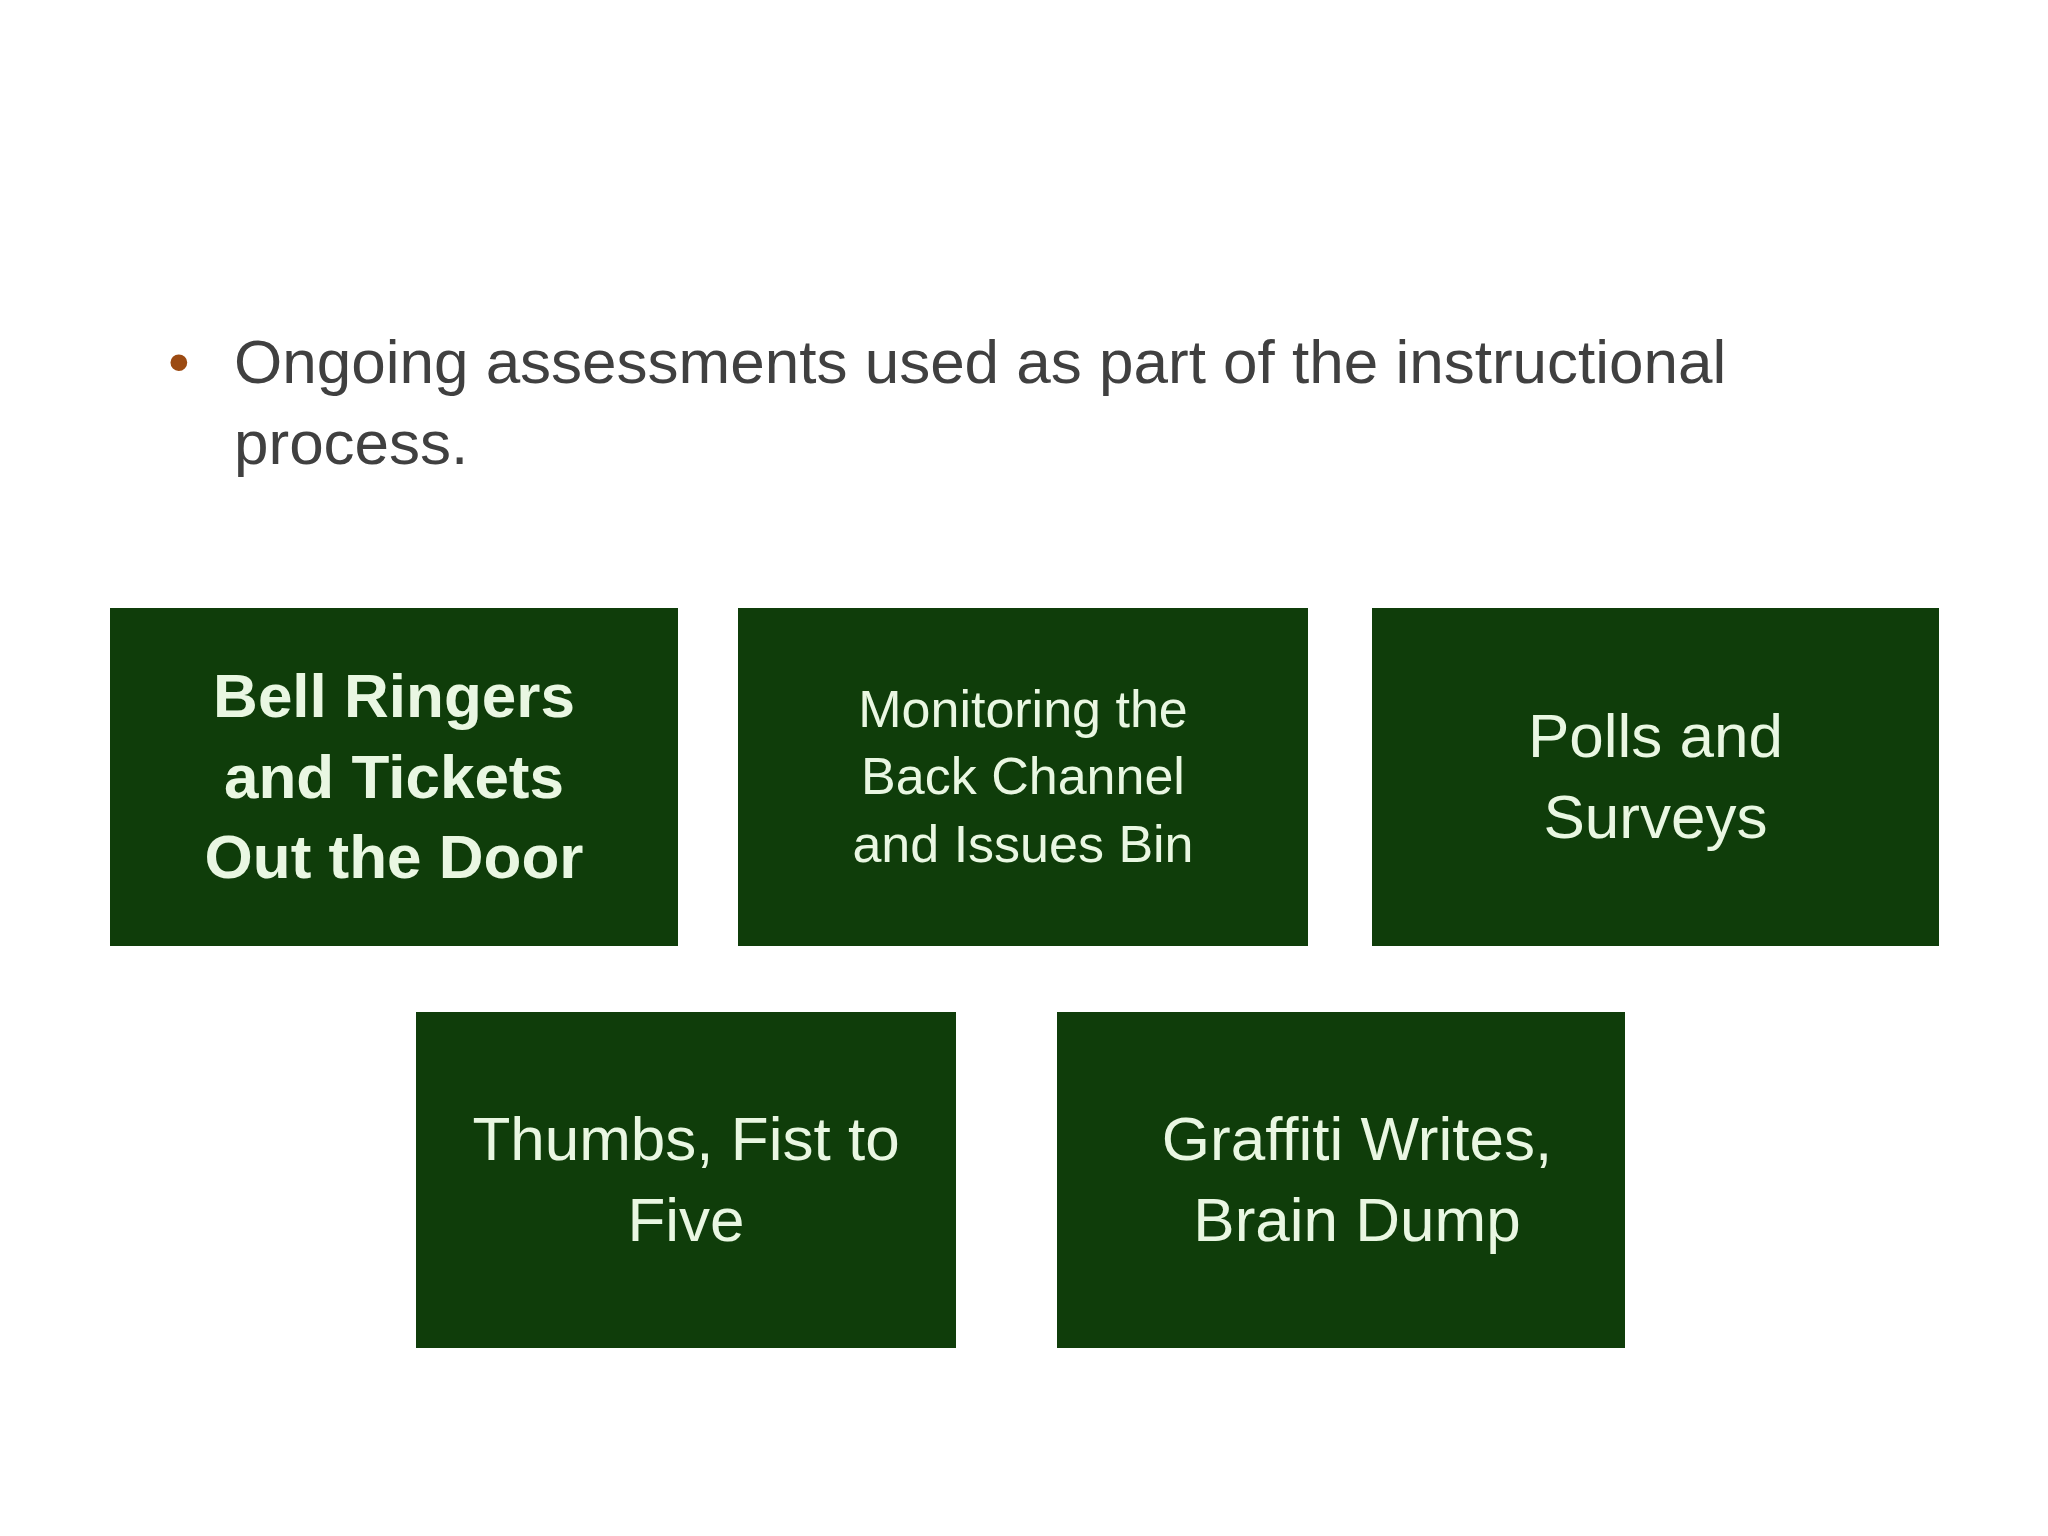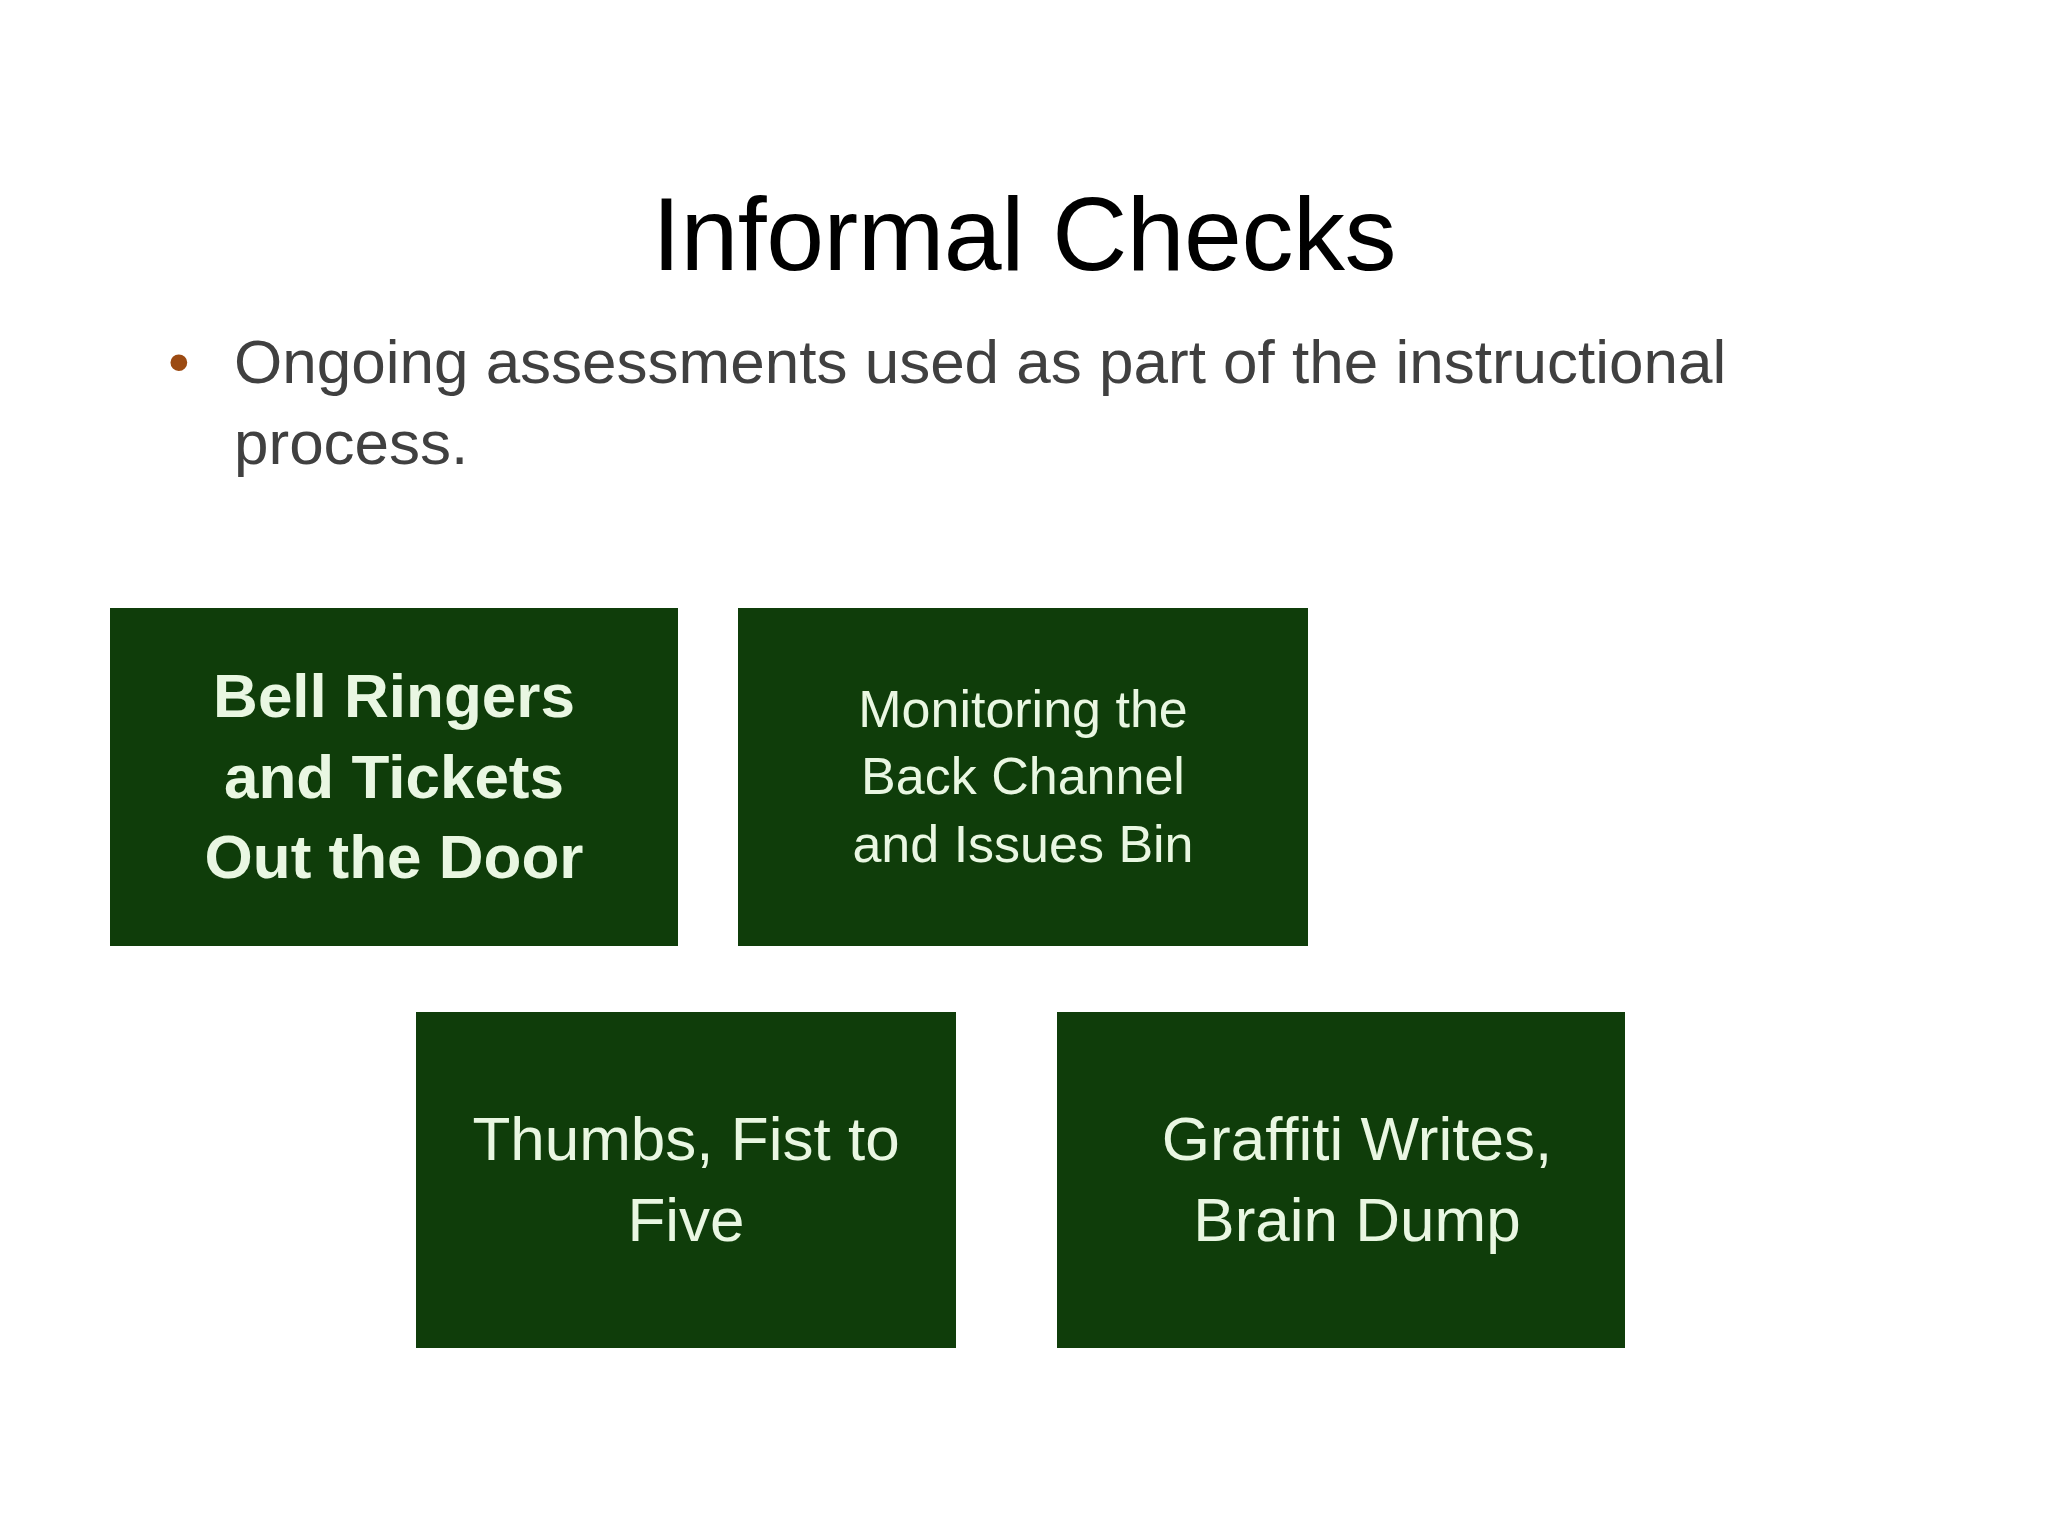--- a/index.html
+++ b/index.html
@@ -99,21 +99,20 @@
   #box-3 { left: 1372px; top: 608px;  width: 567px; height: 338px; font-size: 62px; }
   
   #box-4 { left: 416px;  top: 1012px; width: 540px; height: 336px; font-size: 62px; }
   #box-5 { left: 1057px; top: 1012px; width: 568px; height: 336px; font-size: 62px; padding-left: 42px; }
 </style>
 </head>
 <body>
 
 <div class="slide">
 
-  <h1 class="slide-title">Informal Checks</h1>
 
   <div class="body-block">
     <div class="bullet-row">
       <span class="bullet-dot">•</span>
       <span class="bullet-text">Ongoing assessments used as part of the instructional process.</span>
     </div>
   </div>
 
   <div class="box-group">
 
@@ -122,20 +121,24 @@
 and Tickets
 Out the Door</span>
     </div>
 
     <div class="green-box" id="box-2">
       <span class="box-label">Monitoring the
 Back Channel
 and Issues Bin</span>
     </div>
 
+    <div class="green-box" id="box-3">
+      <span class="box-label">Polls and
+Surveys</span>
+    </div>
 
     <div class="green-box" id="box-4">
       <span class="box-label">Thumbs, Fist to
 Five</span>
     </div>
 
     <div class="green-box" id="box-5">
       <span class="box-label">Graffiti Writes,
 Brain Dump</span>
     </div>

